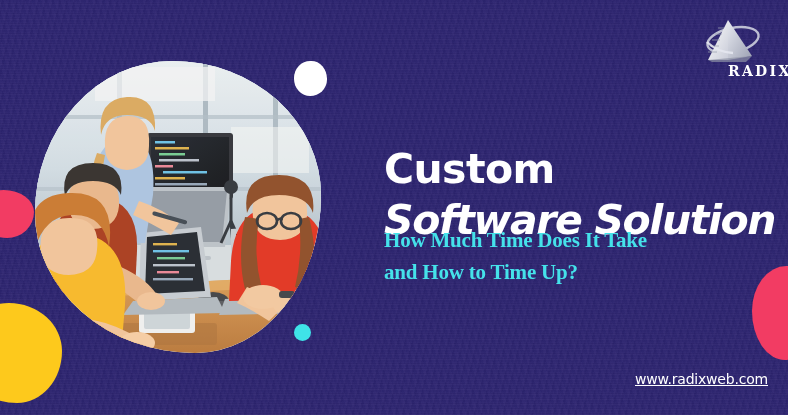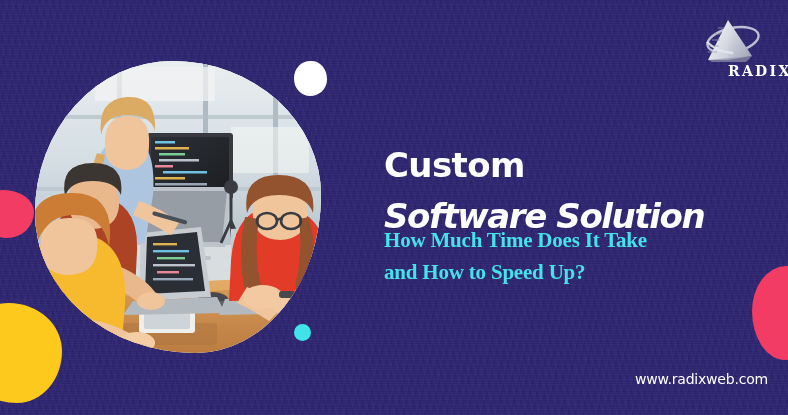--- a/index.html
+++ b/index.html
@@ -108,21 +108,21 @@
 
   
   .headline {
     position: absolute;
     left: 384px;
     top: 117px;
     width: 392px;
     color: #ffffff;
     font-family: "DejaVu Sans", "Liberation Sans", sans-serif;
     font-weight: bold;
-    font-size: 34px;
+    font-size: 41px;
     line-height: 51px;
     letter-spacing: -0.6px;
   }
   .headline .line2 {
     display: block;
     letter-spacing: -1.4px;
     font-style: italic;
   }
   .subhead {
     position: absolute;
@@ -165,20 +165,21 @@
 
   
   .site-url {
     position: absolute;
     left: 635px;
     top: 371px;
     color: #ffffff;
     font-family: "DejaVu Sans", "Liberation Sans", sans-serif;
     font-size: 14px;
     letter-spacing: -0.2px;
+    text-decoration: underline;
   }
 </style>
 </head>
 <body>
 
 <div class="banner">
 
   <div class="blob blob-pink-left"></div>
   <div class="blob blob-yellow-left"></div>
   <div class="blob blob-pink-right"></div>
@@ -362,18 +363,18 @@
     <span class="logo-text">RADIX</span>
   </div>
 
   <h1 class="headline">
     <span>Custom</span>
     <span class="line2">Software Solution</span>
   </h1>
 
   <div class="subhead">
     <span>How Much Time Does It Take</span>
-    <span>and How to Speed Up?</span>
+    <span>and How to Time Up?</span>
   </div>
 
   <div class="site-url">www.radixweb.com</div>
 
 </div>
 
 </body></html>

